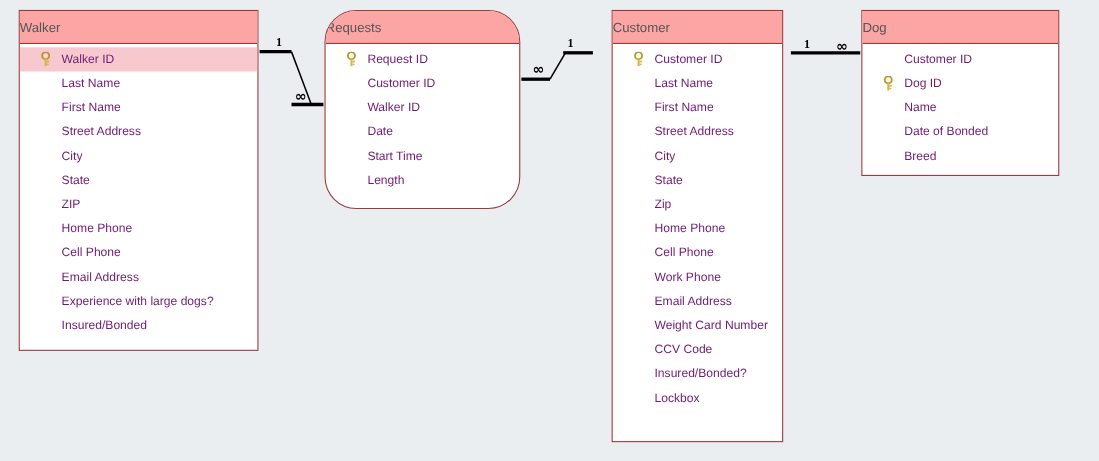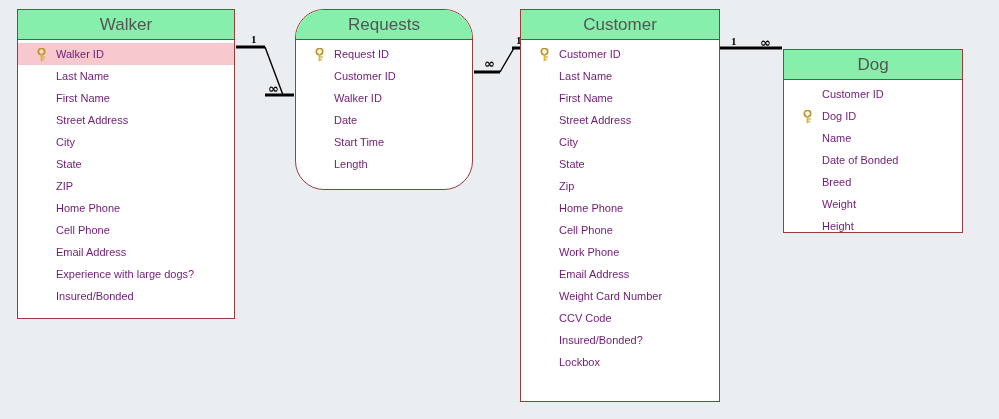--- a/index.html
+++ b/index.html
@@ -15,25 +15,24 @@
   .table-box{
     position:absolute;
     background:#ffffff;
     border:1px solid #9c3b3b;
     box-sizing:border-box;
     overflow:hidden;
   }
   .table-title{
     height:30px;
     line-height:30px;
-    text-align:center;
-    font-size:17px;
+    font-size:12px;
     color:#555555;
     border-bottom:1px solid #9c3b3b;
-    background:#86efac;
+    background:#fca5a5;
     box-sizing:border-box;
     white-space:nowrap;
   }
   .field-list{
     padding-top:3px;
     box-sizing:border-box;
   }
   .field-row{
     position:relative;
     height:22px;
@@ -135,21 +134,21 @@
                 <rect x="7.5" y="8.2" width="2.3" height="1.5" fill="#d8b445"></rect>
                 <rect x="7.5" y="10.8" width="1.8" height="1.4" fill="#d8b445"></rect>
               </svg></span><span>Request ID</span></div>
           <div class="field-row"><span>Customer ID</span></div>
           <div class="field-row"><span>Walker ID</span></div>
           <div class="field-row"><span>Date</span></div>
           <div class="field-row"><span>Start Time</span></div>
           <div class="field-row"><span>Length</span></div>
         </div>
       </div>
-      <div class="table-box" style="left: 520px; top: 9px; width: 200px; height: 393px;">
+      <div class="table-box" style="left: 556px; top: 9px; width: 156px; height: 393px;">
         <div class="table-title">Customer</div>
         <div class="field-list">
           <div class="field-row"><span class="key-icon"><svg viewBox="0 0 13 14" width="13" height="14">
                 <circle cx="6.5" cy="3.6" r="3.2" fill="none" stroke="#b8962e" stroke-width="1.7"></circle>
                 <circle cx="6.5" cy="3.6" r="1.1" fill="#fdf3c8"></circle>
                 <rect x="5.6" y="5.8" width="1.9" height="7.4" fill="#d8b445"></rect>
                 <rect x="7.5" y="8.2" width="2.3" height="1.5" fill="#d8b445"></rect>
                 <rect x="7.5" y="10.8" width="1.8" height="1.4" fill="#d8b445"></rect>
               </svg></span><span>Customer ID</span></div>
           <div class="field-row"><span>Last Name</span></div>
@@ -161,21 +160,21 @@
           <div class="field-row"><span>Home Phone</span></div>
           <div class="field-row"><span>Cell Phone</span></div>
           <div class="field-row"><span>Work Phone</span></div>
           <div class="field-row"><span>Email Address</span></div>
           <div class="field-row"><span>Weight Card Number</span></div>
           <div class="field-row"><span>CCV Code</span></div>
           <div class="field-row"><span>Insured/Bonded?</span></div>
           <div class="field-row"><span>Lockbox</span></div>
         </div>
       </div>
-      <div class="table-box" style="left: 783px; top: 9px; width: 180px; height: 184px; margin-top: 40px;">
+      <div class="table-box" style="left: 783px; top: 9px; width: 180px; height: 151px;">
         <div class="table-title">Dog</div>
         <div class="field-list">
           <div class="field-row"><span>Customer ID</span></div>
           <div class="field-row"><span class="key-icon"><svg viewBox="0 0 13 14" width="13" height="14">
                 <circle cx="6.5" cy="3.6" r="3.2" fill="none" stroke="#b8962e" stroke-width="1.7"></circle>
                 <circle cx="6.5" cy="3.6" r="1.1" fill="#fdf3c8"></circle>
                 <rect x="5.6" y="5.8" width="1.9" height="7.4" fill="#d8b445"></rect>
                 <rect x="7.5" y="8.2" width="2.3" height="1.5" fill="#d8b445"></rect>
                 <rect x="7.5" y="10.8" width="1.8" height="1.4" fill="#d8b445"></rect>
               </svg></span><span>Dog ID</span></div>

